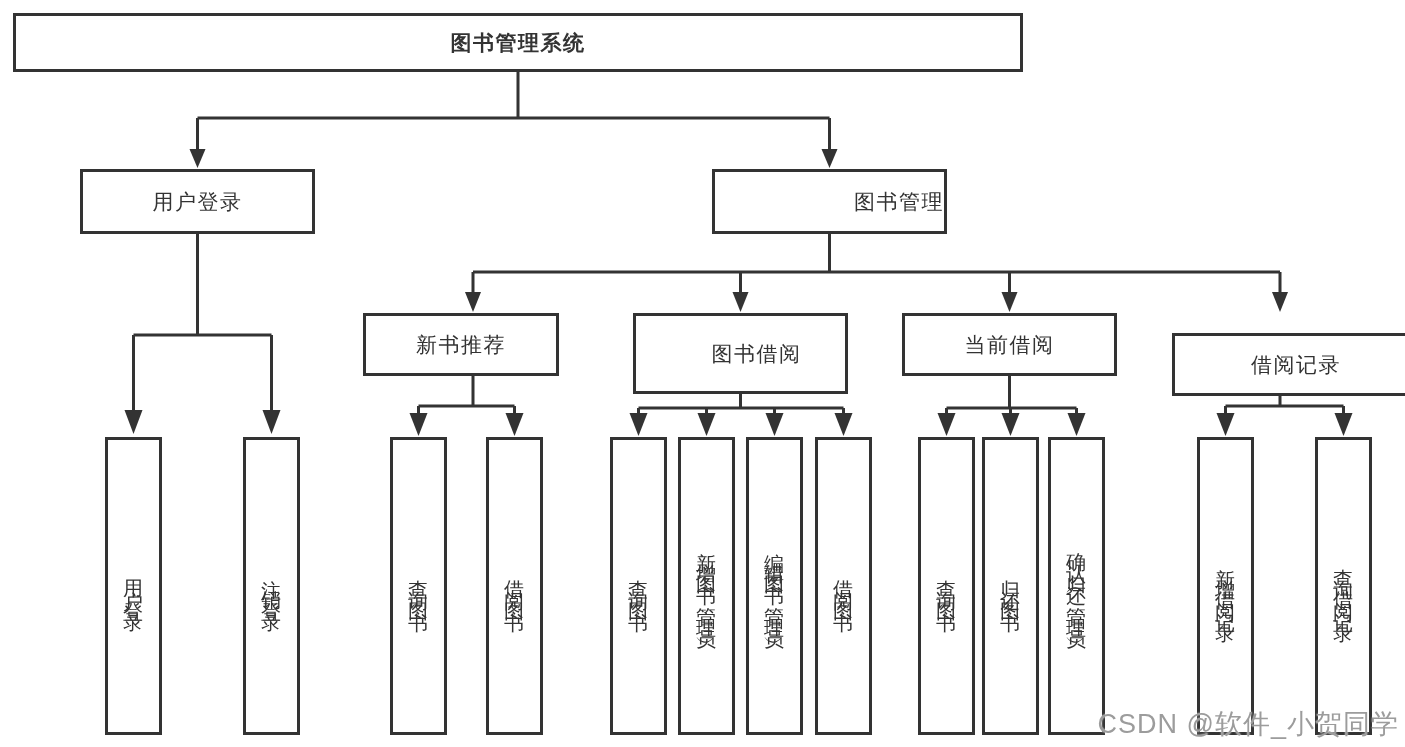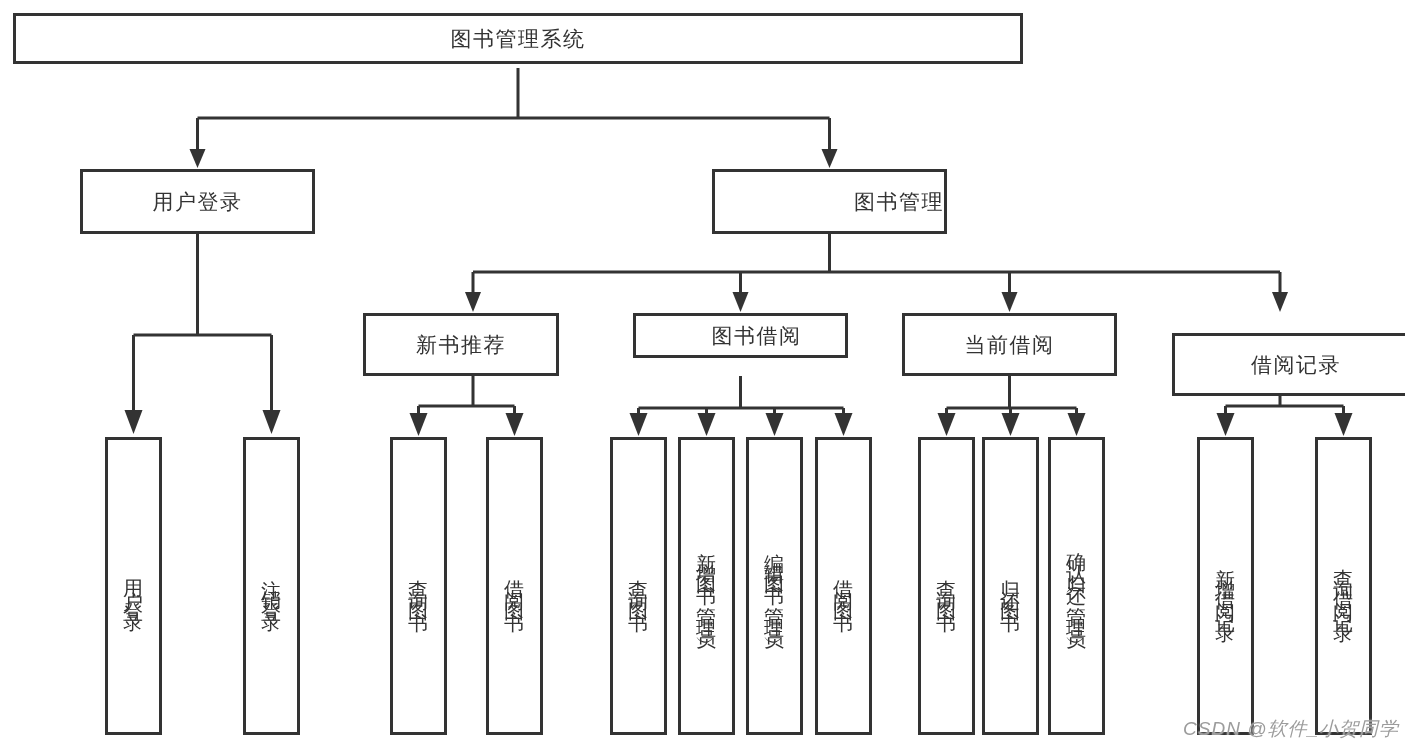--- a/index.html
+++ b/index.html
@@ -31,26 +31,25 @@
     text-orientation: mixed;
     font-size: 20px;
     line-height: 1;
     letter-spacing: 0.55em;
     white-space: nowrap;
   }
   .watermark {
     position: absolute;
     right: 6px;
     bottom: 5px;
-    font-size: 19px;
+    font-size: 27px;
     color: var(--watermark, #9c9c9c);
     text-shadow: 0 0 2px #ffffff;
     z-index: 2;
     letter-spacing: 1px;
-    font-style: italic;
   }
 </style>
 </head>
 <body>
 
 <div class="canvas">
 
   <svg class="edges" width="1405" height="747" viewBox="0 0 1405 747" aria-hidden="true">
 
     <path d="M518,68 V118 M197.5,118 H829.5 M197.5,118 V150 M829.5,118 V150"></path>
@@ -80,35 +79,35 @@
     <path d="M1009.5,376 V408 M946.5,408 H1076.5 M946.5,408 V414 M1010.5,408 V414 M1076.5,408 V414"></path>
     <polygon points="937.5,413 955.5,413 946.5,436"></polygon>
     <polygon points="1001.5,413 1019.5,413 1010.5,436"></polygon>
     <polygon points="1067.5,413 1085.5,413 1076.5,436"></polygon>
 
     <path d="M1280,376 V406 M1225.5,406 H1343.5 M1225.5,406 V414 M1343.5,406 V414"></path>
     <polygon points="1216.5,413 1234.5,413 1225.5,436"></polygon>
     <polygon points="1334.5,413 1352.5,413 1343.5,436"></polygon>
   </svg>
 
-  <div class="node h-node" style="left:13px; top:13px; width:1010px; height:51px;">
+  <div class="node h-node" style="left:13px; top:13px; width:1010px; height:59px;font-weight:bold;">
     <span>图书管理系统</span>
   </div>
 
   <div class="node h-node" style="left:80px; top:169px; width:235px; height:65px;">
     <span>用户登录</span>
   </div>
   <div class="node h-node" style="left:712px; top:169px; width:235px; height:65px;justify-content:flex-end;">
     <span>图书管理</span>
   </div>
 
   <div class="node h-node" style="left:363px; top:313px; width:196px; height:63px;">
     <span>新书推荐</span>
   </div>
-  <div class="node h-node" style="left:633px; top:313px; width:215px; height:45px;padding-left:32px;">
+  <div class="node h-node" style="left:633px; top:313px; width:215px; height:81px;padding-left:32px;">
     <span>图书借阅</span>
   </div>
   <div class="node h-node" style="left:902px; top:313px; width:215px; height:63px;">
     <span>当前借阅</span>
   </div>
   <div class="node h-node" style="left:1172px; top:313px; width:248px; height:63px;margin-top:20px;">
     <span>借阅记录</span>
   </div>
 
   <div class="node leaf" style="left:105px; top:437px; width:57px; height:298px;">

